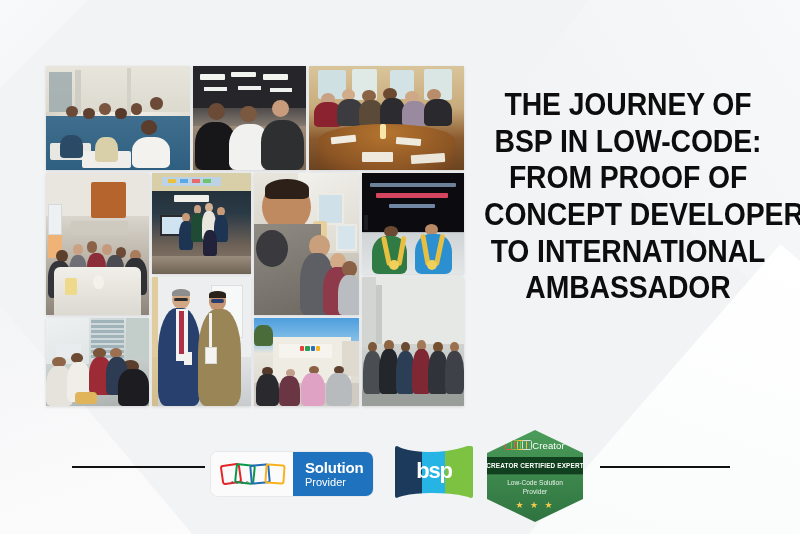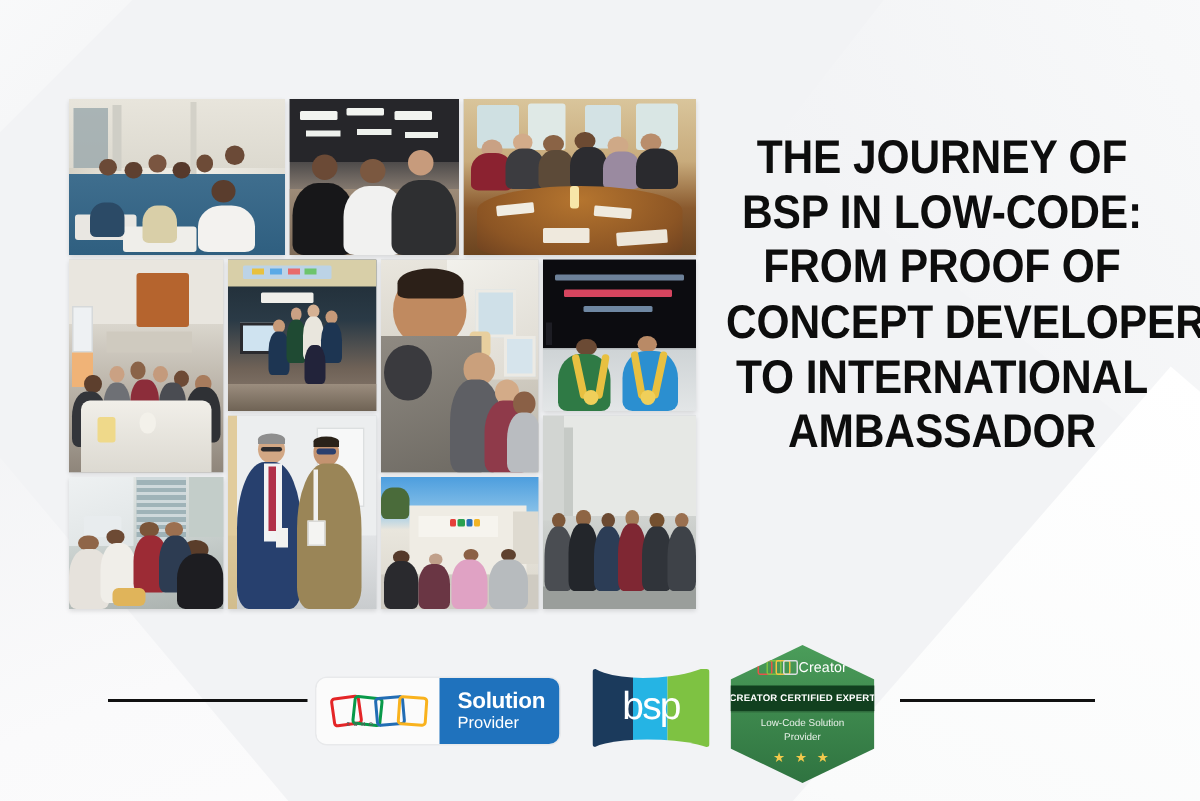--- a/index.html
+++ b/index.html
@@ -97,21 +97,21 @@
   .bsp-curve{
     position:absolute;left:-4%;top:-44%;width:112%;height:56%;
     background:#f2f3f5;border-radius:0 0 58% 42%;
   }
   .bsp-curve2{
     position:absolute;left:-4%;bottom:-30%;width:112%;height:40%;
     background:#f2f3f5;border-radius:48% 58% 0 0;
   }
   .bsp-txt{
     position:absolute;inset:0;display:flex;align-items:center;justify-content:center;
-    color:#fff;font-size:26px;font-weight:400;letter-spacing:-1.2px;
+    color:#fff;font-size:22px;font-weight:700;letter-spacing:-1.2px;
     font-family:"Liberation Sans","DejaVu Sans",sans-serif;
     padding-bottom:3px;
   }
 
   
   .creator{
     position:absolute;left:487px;top:0px;width:96px;height:92px;
     -webkit-clip-path:polygon(50% 0,100% 25%,100% 75%,50% 100%,0 75%,0 25%);
     clip-path:polygon(50% 0,100% 25%,100% 75%,50% 100%,0 75%,0 25%);
     background:linear-gradient(180deg,#4b9d5a 0%,#3f8b4f 42%,#2f7340 100%);

